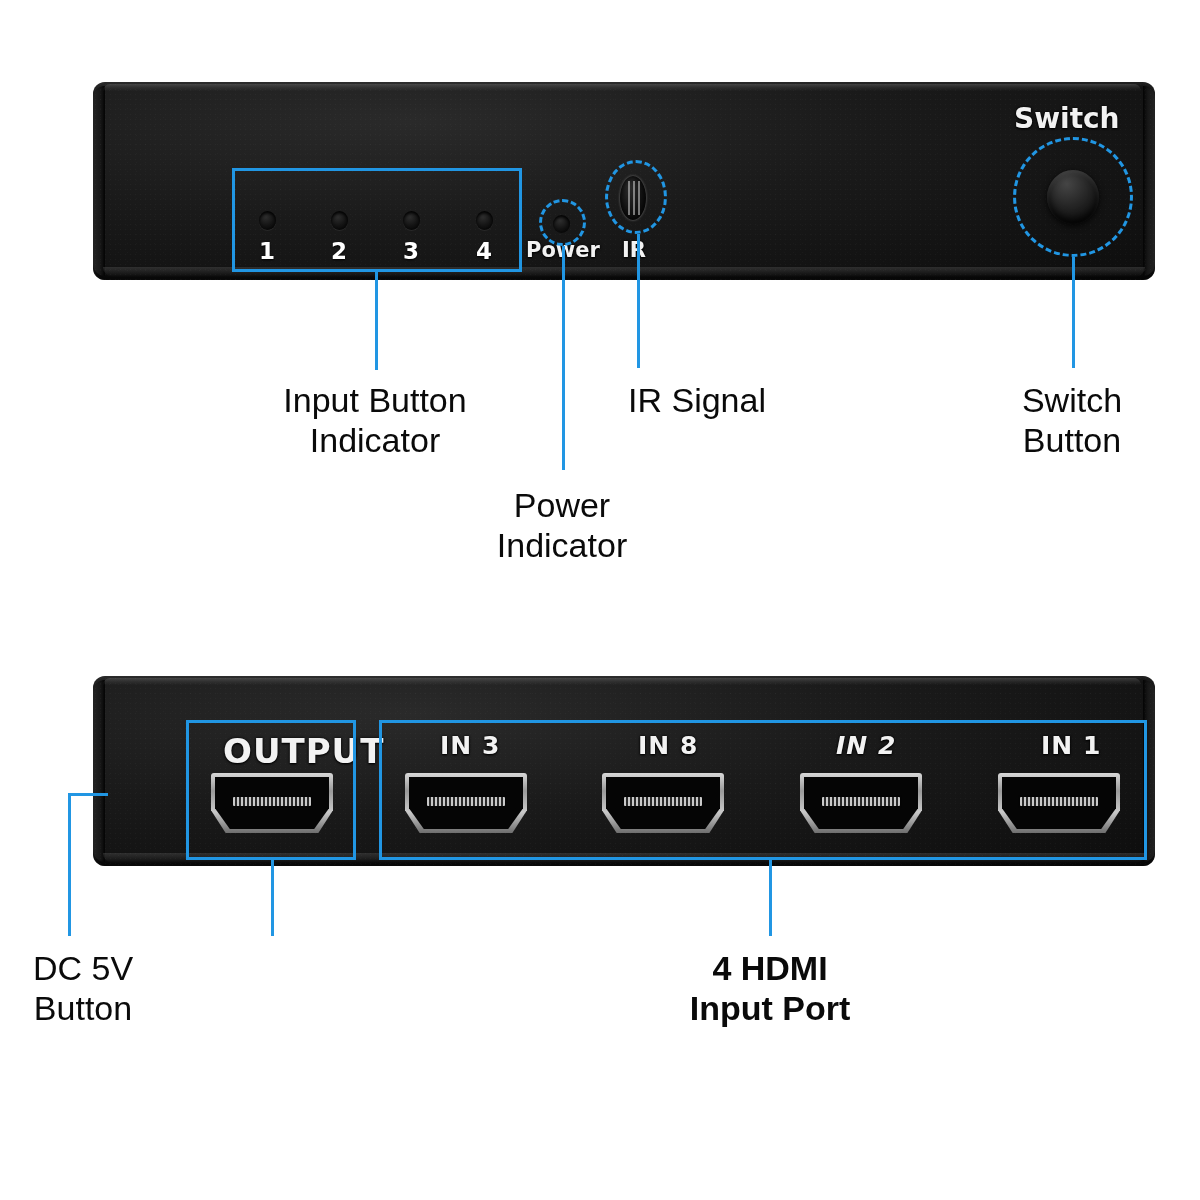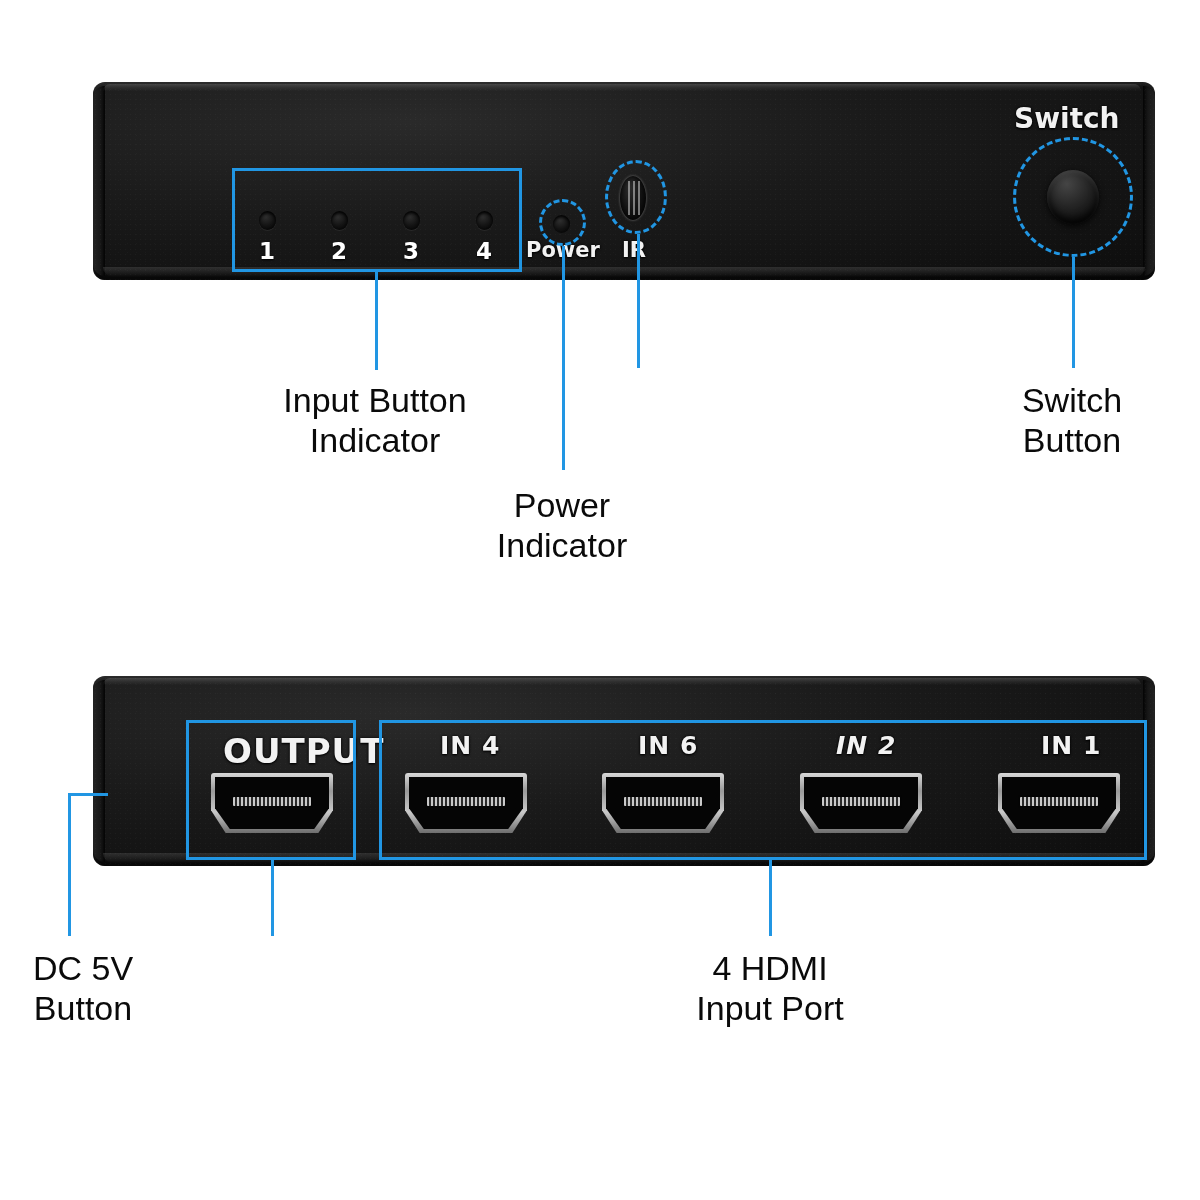--- a/index.html
+++ b/index.html
@@ -189,35 +189,36 @@
 
   <div class="anno-circle" style="left:1013px;top:137px;width:120px;height:120px;"></div>
 
   <div class="leader v" style="left:375px;top:272px;height:98px;"></div>
   <div class="leader v" style="left:562px;top:246px;height:224px;"></div>
   <div class="leader v" style="left:637px;top:234px;height:134px;"></div>
   <div class="leader v" style="left:1072px;top:257px;height:111px;"></div>
 
   <div class="caption" style="left:225px;top:380px;width:300px;">Input Button
 Indicator</div>
+  <div class="caption" style="left:547px;top:380px;width:300px;">IR Signal</div>
   <div class="caption" style="left:412px;top:485px;width:300px;">Power
 Indicator</div>
   <div class="caption" style="left:962px;top:380px;width:220px;">Switch
 Button</div>
 
   <div class="device" style="left:93px;top:676px;width:1062px;height:190px;">
     <div class="bevel-l"></div>
     <div class="bevel-r"></div>
     <div class="toplip"></div>
     <div class="lip"></div>
   </div>
 
   <div class="panel-text" style="left:223px;top:731px;font-size:34px;letter-spacing:1px;">OUTPUT</div>
-  <div class="panel-text" style="left:440px;top:731px;font-size:25px;letter-spacing:1px;">IN 4</div>
-  <div class="panel-text" style="left:638px;top:731px;font-size:25px;letter-spacing:1px;">IN 6</div>
+  <div class="panel-text" style="left:440px;top:731px;font-size:25px;letter-spacing:1px;">IN 3</div>
+  <div class="panel-text" style="left:638px;top:731px;font-size:25px;letter-spacing:1px;">IN 8</div>
   <div class="panel-text" style="left:836px;top:731px;font-size:25px;letter-spacing:1px;font-style:italic;">IN 2</div>
   <div class="panel-text" style="left:1041px;top:731px;font-size:25px;letter-spacing:1px;">IN 1</div>
 
   <div class="hdmi" style="left:211px;top:773px;">
     <div class="shell"></div>
     <div class="cavity"></div>
     <div class="pins"></div>
   </div>
   <div class="hdmi" style="left:405px;top:773px;">
     <div class="shell"></div>
@@ -244,16 +245,16 @@
   <div class="anno-box" style="left:379px;top:720px;width:768px;height:140px;"></div>
 
   <div class="leader h" style="left:68px;top:793px;width:40px;"></div>
   <div class="leader v" style="left:68px;top:793px;height:143px;"></div>
 
   <div class="leader v" style="left:271px;top:860px;height:76px;"></div>
   <div class="leader v" style="left:769px;top:860px;height:76px;"></div>
 
   <div class="caption" style="left:8px;top:948px;width:150px;">DC 5V
 Button</div>
-  <div class="caption" style="left:645px;top:948px;width:250px;">4 HDMI
+  <div class="caption" style="left:645px;top:948px;width:250px;font-weight:bold;">4 HDMI
 Input Port</div>
 
 </div>
 
 </body></html>

